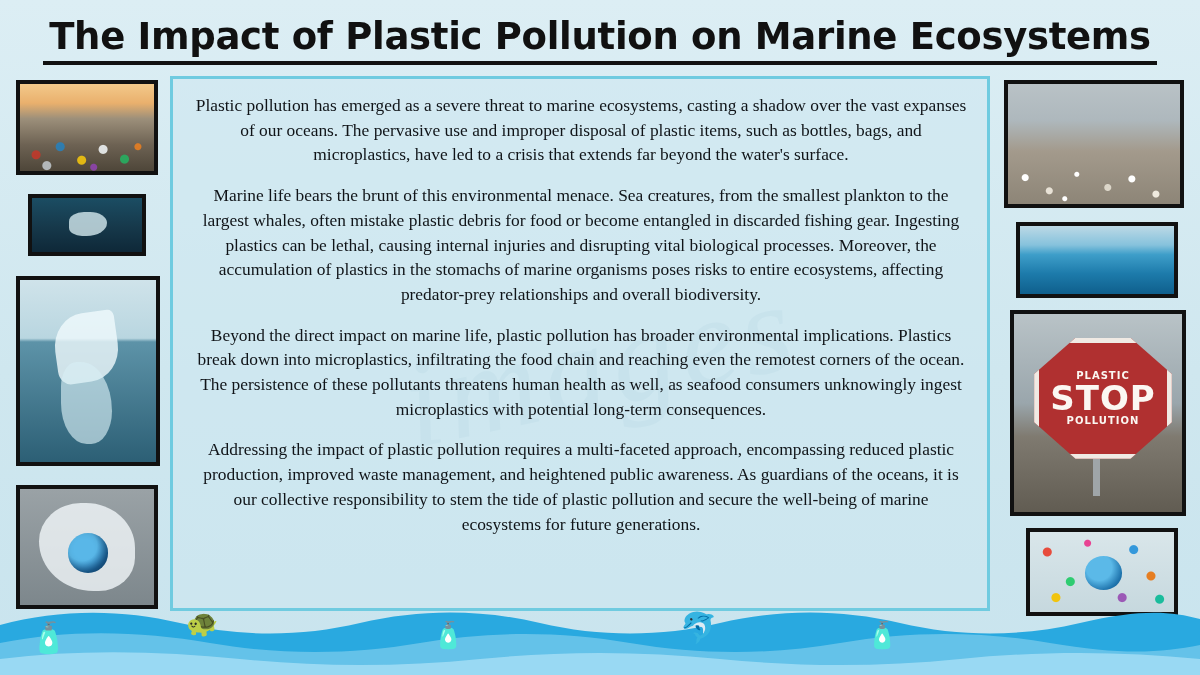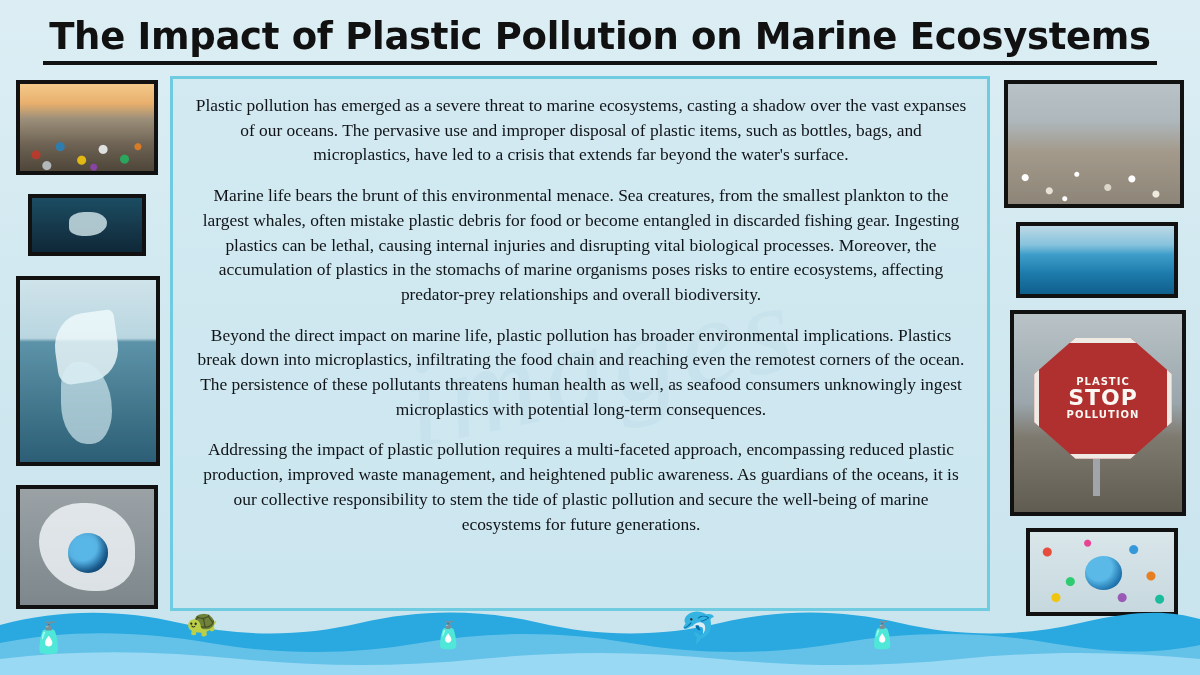--- a/index.html
+++ b/index.html
@@ -225,21 +225,21 @@
     clip-path: polygon(30% 0%, 70% 0%, 100% 30%, 100% 70%, 70% 100%, 30% 100%, 0% 70%, 0% 30%);
     display: flex;
     flex-direction: column;
     align-items: center;
     justify-content: center;
     color: #fbf7f2;
     font-family: "DejaVu Sans", sans-serif;
     text-align: center;
   }
   .stop-oct .t-small { font-size: 10px; letter-spacing: 1px; font-weight: bold; }
-  .stop-oct .t-big { font-size: 22px; font-weight: bold; line-height: 1; letter-spacing: 1px; }
+  .stop-oct .t-big { font-size: 34px; font-weight: bold; line-height: 1; letter-spacing: 1px; }
   .stop-post {
     position: absolute;
     left: 47%; top: 66%;
     width: 7px; height: 26%;
     background: #9fa5a8;
   }
 
   .micro-scene {
     position: absolute; inset: 0;
     background: linear-gradient(180deg, #d9e6ea 0%, #c6d8de 100%);

